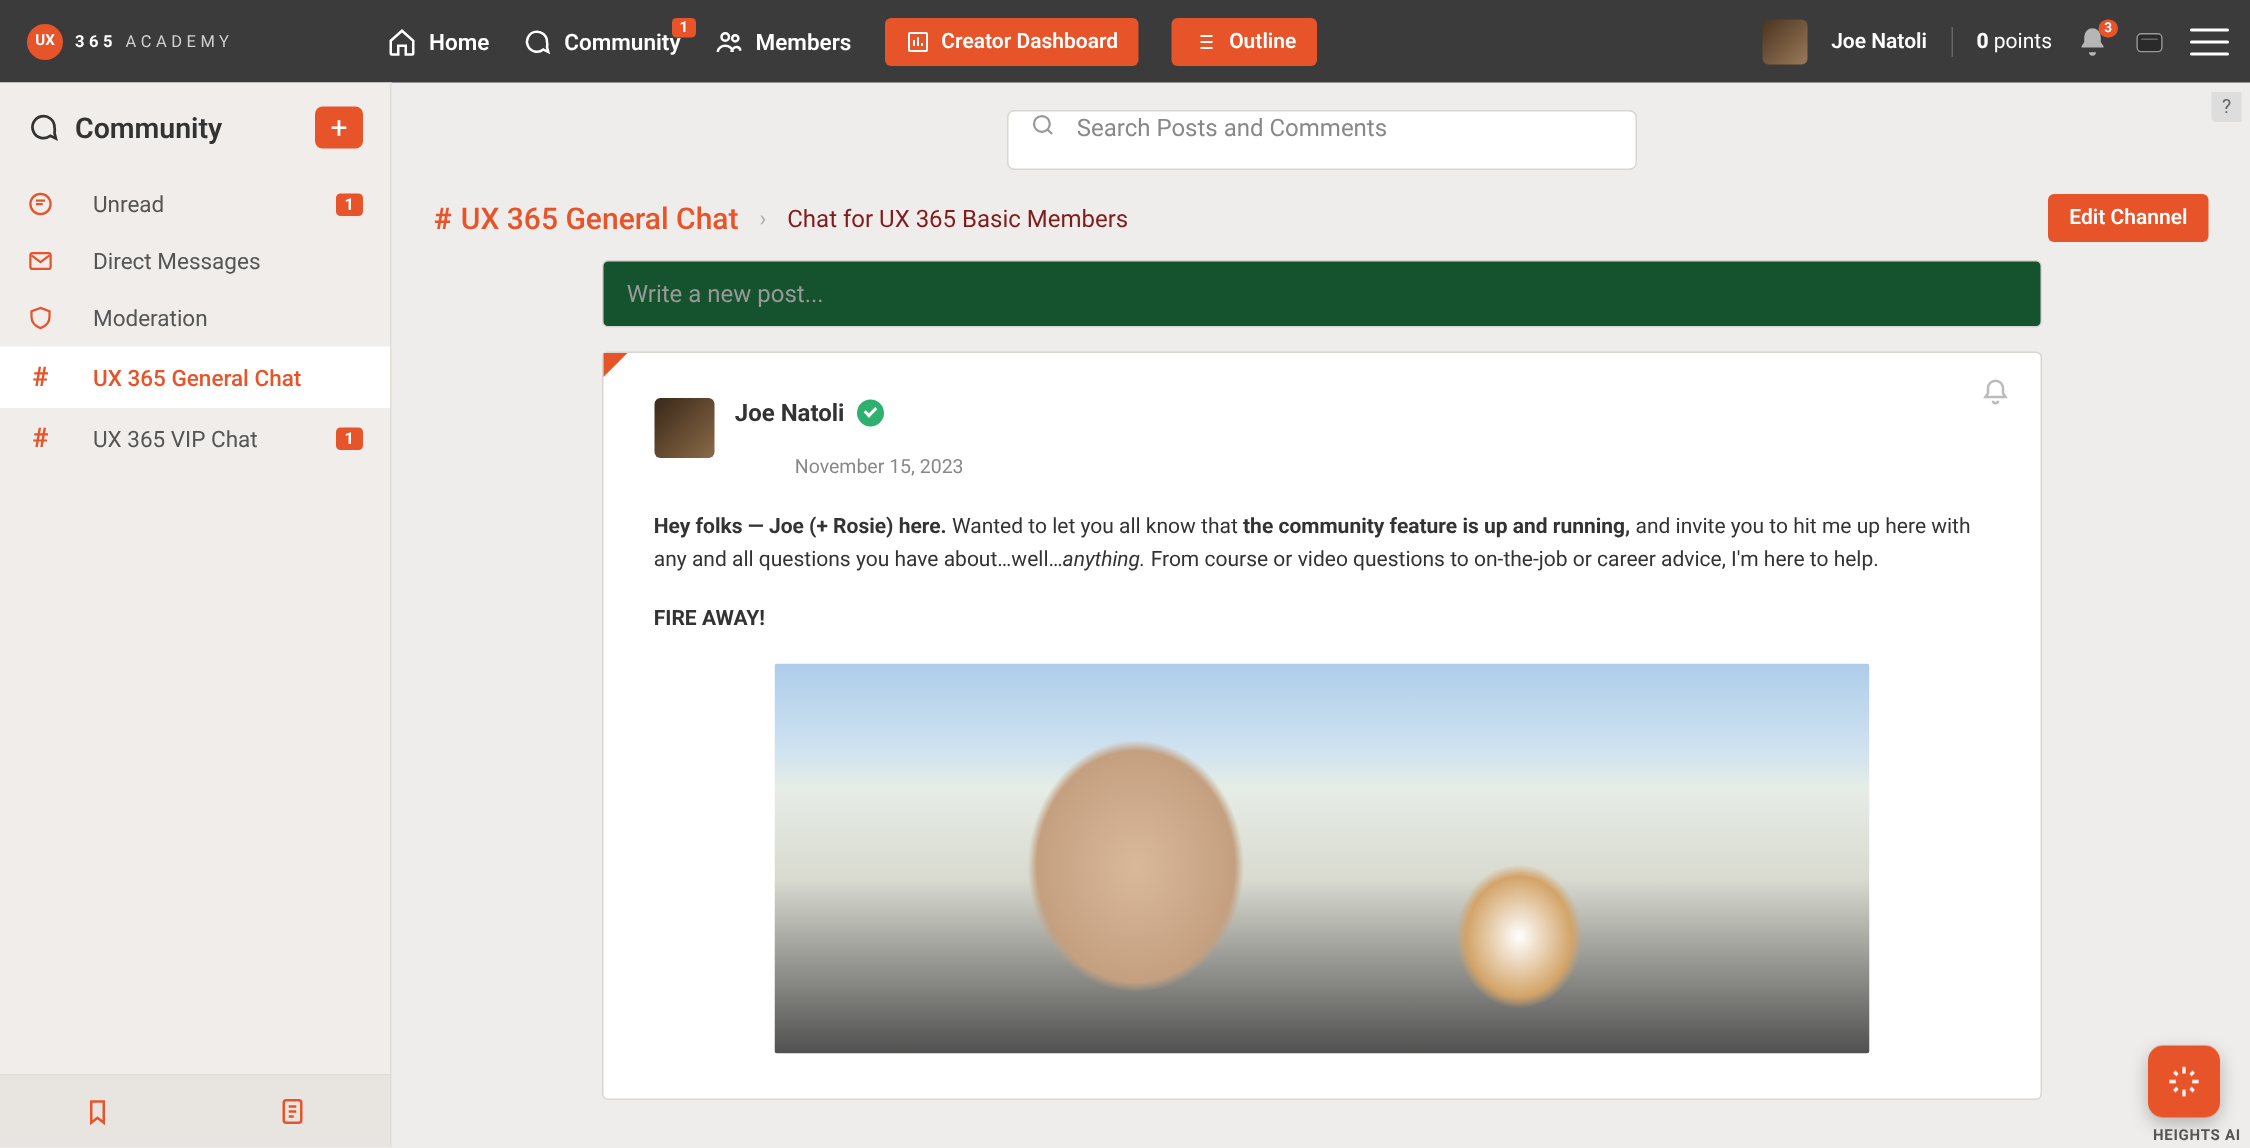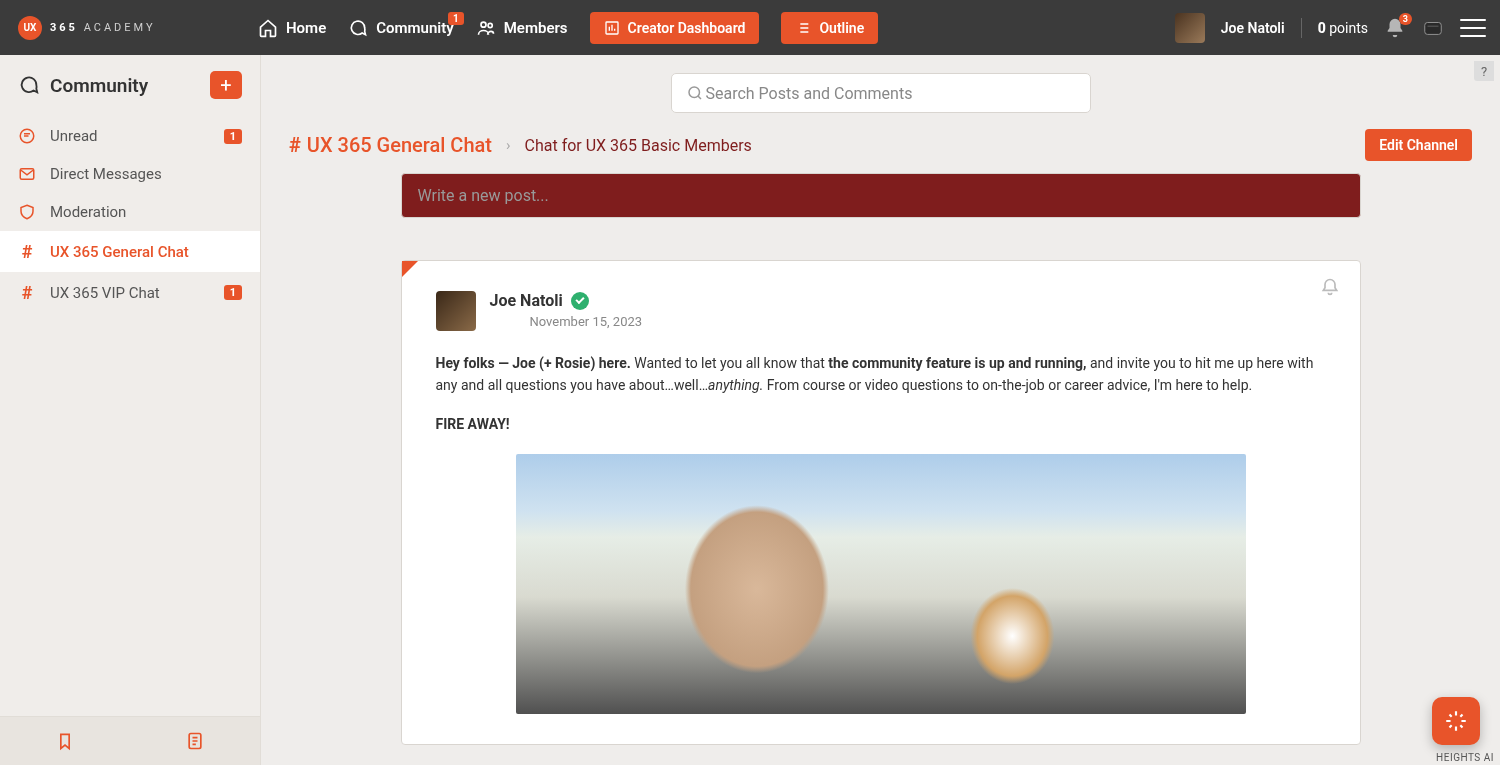--- a/index.html
+++ b/index.html
@@ -45,71 +45,71 @@
   .layout{display:flex;height:calc(100vh - 55px);}
   .sidebar{width:261px;background:var(--sidebar-bg);display:flex;flex-direction:column;border-right:1px solid #e1ddd7;}
   .main{flex:1;overflow:auto;position:relative;}
 
   
   .sb-header{display:flex;align-items:center;justify-content:space-between;padding:16px 18px 10px;}
   .sb-title{display:flex;align-items:center;gap:10px;font-size:19px;font-weight:600;color:#333;}
   .sb-title svg{width:22px;height:22px;stroke:#333;fill:none;stroke-width:2;}
   .add-btn{width:32px;height:28px;border-radius:5px;background:var(--orange);color:#fff;display:flex;align-items:center;justify-content:center;font-size:20px;font-weight:400;cursor:pointer;}
   .sb-list{padding:8px 0;}
-  .sb-item{display:flex;align-items:center;gap:14px;padding:10px 18px;cursor:pointer;color:#555;font-size:15px;position:relative;}
+  .sb-item{display:flex;align-items:center;gap:26px;padding:10px 18px;cursor:pointer;color:#555;font-size:15px;position:relative;}
   .sb-item svg{width:18px;height:18px;stroke:var(--orange);fill:none;stroke-width:2;}
   .sb-item .count{margin-left:auto;background:var(--orange);color:#fff;font-size:11px;font-weight:700;padding:1px 6px;border-radius:3px;}
   .sb-item.active{background:#fff;color:var(--orange);font-weight:500;}
   .sb-item .hash{color:var(--orange);font-weight:700;font-size:18px;width:18px;text-align:center;}
   .sb-footer{margin-top:auto;border-top:1px solid #e1ddd7;background:#e8e4df;display:flex;align-items:center;justify-content:space-around;padding:14px 0;}
   .sb-footer svg{width:20px;height:20px;stroke:var(--orange);fill:none;stroke-width:2;cursor:pointer;}
 
   
   .help-btn{position:absolute;top:6px;right:6px;width:20px;height:20px;background:#ddd;color:#666;font-size:13px;display:flex;align-items:center;justify-content:center;border-radius:0 0 0 3px;cursor:pointer;}
   .search-wrap{display:flex;justify-content:center;padding:18px 0 4px;}
-  .search{width:420px;max-width:60%;height:40px;border:1px solid var(--hairline);border-radius:5px;background:#fff;display:flex;align-items:center;padding:0 14px;gap:0;}
+  .search{width:420px;max-width:60%;height:40px;border:1px solid var(--hairline);border-radius:5px;background:#fff;display:flex;align-items:flex-start;padding:0 14px;gap:12px;}
   .search svg{width:18px;height:18px;stroke:#999;fill:none;stroke-width:2;}
   .search input{border:none;outline:none;flex:1;font-size:16px;color:#333;background:transparent;}
   .search input::placeholder{color:#888;}
 
   .channel-row{display:flex;align-items:center;padding:12px 28px;gap:14px;}
   .channel-name{color:var(--orange);font-size:20px;font-weight:500;display:flex;align-items:center;gap:6px;}
   .channel-name .hash{font-weight:700;}
   .chev{color:#aaa;}
   .channel-desc{color:#7f1d1d;font-size:16px;}
   .edit-btn{margin-left:auto;}
 
   .content{max-width:1000px;margin:0 auto;padding:0 20px 60px;}
-  .compose{background:#7f1d1d;border:1px solid var(--hairline);border-radius:4px;padding:12px 16px;color:#999;font-size:16px;cursor:text;margin-bottom:42px;}
+  .compose{background:#14532d;border:1px solid var(--hairline);border-radius:4px;padding:12px 16px;color:#999;font-size:16px;cursor:text;margin-bottom:16px;}
   .post{background:#fff;border:1px solid var(--hairline);border-radius:4px;padding:30px 34px;position:relative;}
   .post-corner{position:absolute;top:0;left:0;width:0;height:0;border-top:16px solid var(--orange);border-right:16px solid transparent;}
   .post-bell{position:absolute;top:16px;right:20px;cursor:pointer;}
   .post-bell svg{width:20px;height:20px;stroke:#bbb;fill:none;stroke-width:2;}
   .post-title{font-size:23px;font-weight:700;margin:0 0 22px;}
   .post-meta{display:flex;gap:14px;align-items:flex-start;margin-bottom:22px;}
   .post-avatar{width:40px;height:40px;border-radius:4px;background:linear-gradient(135deg,#3a2818,#8a6a48);position:relative;}
   .author-line{display:flex;align-items:center;gap:8px;}
   .author{font-weight:700;font-size:16px;}
   .verify{width:18px;height:18px;border-radius:50%;background:#2eb06e;display:inline-flex;align-items:center;justify-content:center;}
   .verify::after{content:"";width:6px;height:3px;border-left:2px solid #fff;border-bottom:2px solid #fff;transform:rotate(-45deg);margin-top:-2px;}
-  .post-date{color:#888;font-size:13px;margin-top:4px;padding-left:40px;}
+  .post-date{color:#888;font-size:13px;margin-top:20px;padding-left:40px;}
   .post-body p{margin:0 0 18px;font-size:14px;line-height:1.55;color:#333;}
   .post-body b{font-weight:700;}
   .post-body i{font-style:italic;}
   .post-image{display:block;margin:14px auto 0;width:730px;max-width:100%;height:260px;border-radius:2px;
     background:
       radial-gradient(ellipse 120px 140px at 33% 52%, #d9b89a 0%, #c4a080 55%, transparent 60%),
       radial-gradient(ellipse 70px 80px at 68% 70%, #fff 0%, #d3a468 50%, transparent 60%),
       linear-gradient(180deg,#aecdea 0%, #cfe2f0 22%, #e6ede6 32%, #d9dad0 55%, #505050 100%);
   }
 
   
   .fab{position:fixed;right:20px;bottom:20px;width:48px;height:48px;border-radius:10px;background:var(--orange);display:flex;align-items:center;justify-content:center;cursor:pointer;box-shadow:0 4px 12px rgba(0,0,0,.25);}
   .fab svg{width:26px;height:26px;stroke:#fff;fill:none;stroke-width:2;}
-  .heights{position:fixed;right:6px;bottom:2px;font-size:10px;font-weight:400;color:#555;letter-spacing:.5px;}
+  .heights{position:fixed;right:6px;bottom:2px;font-size:10px;font-weight:700;color:#555;letter-spacing:.5px;}
 </style>
 </head>
 <body>
 
 <div class="header">
   <div class="brand">
     <div class="brand-logo">UX</div>
     <div class="brand-text">
       <b>365</b>&nbsp;<span>ACADEMY</span>
     </div>

